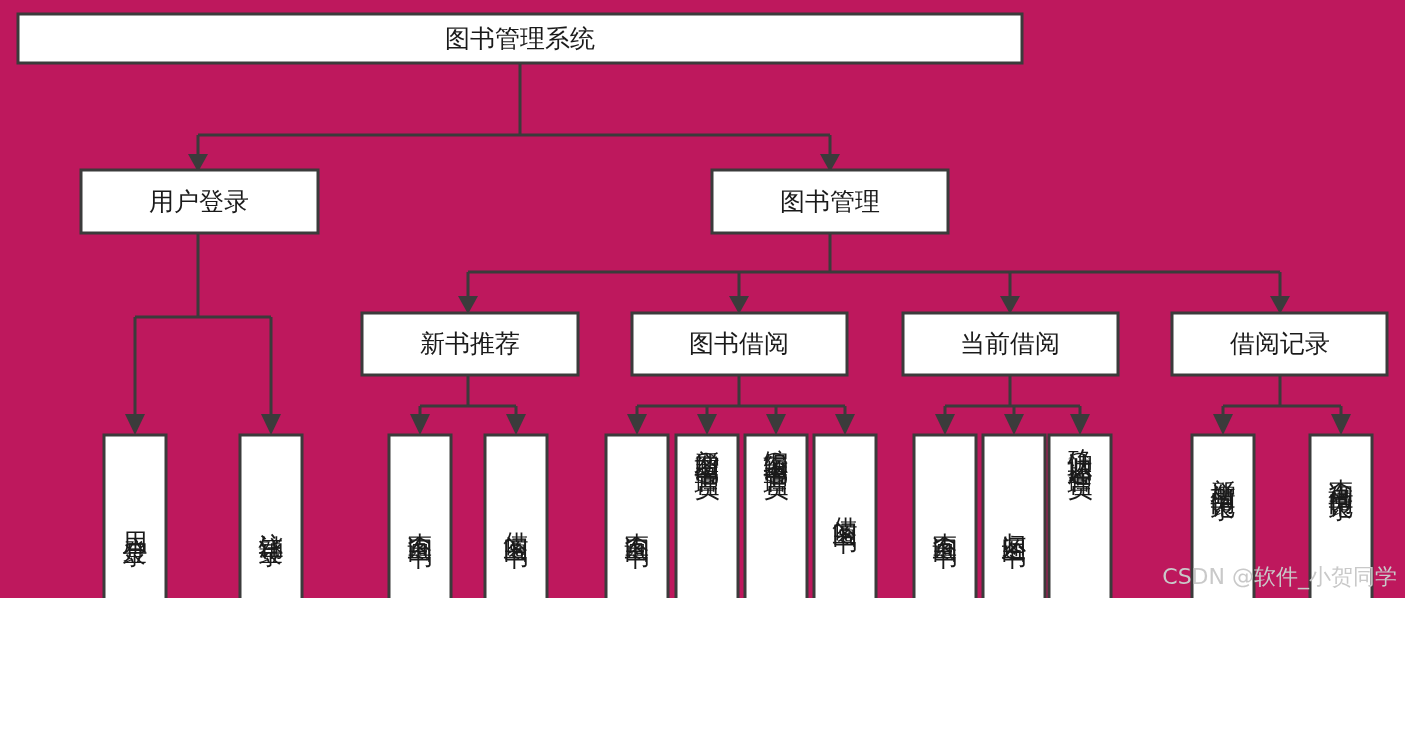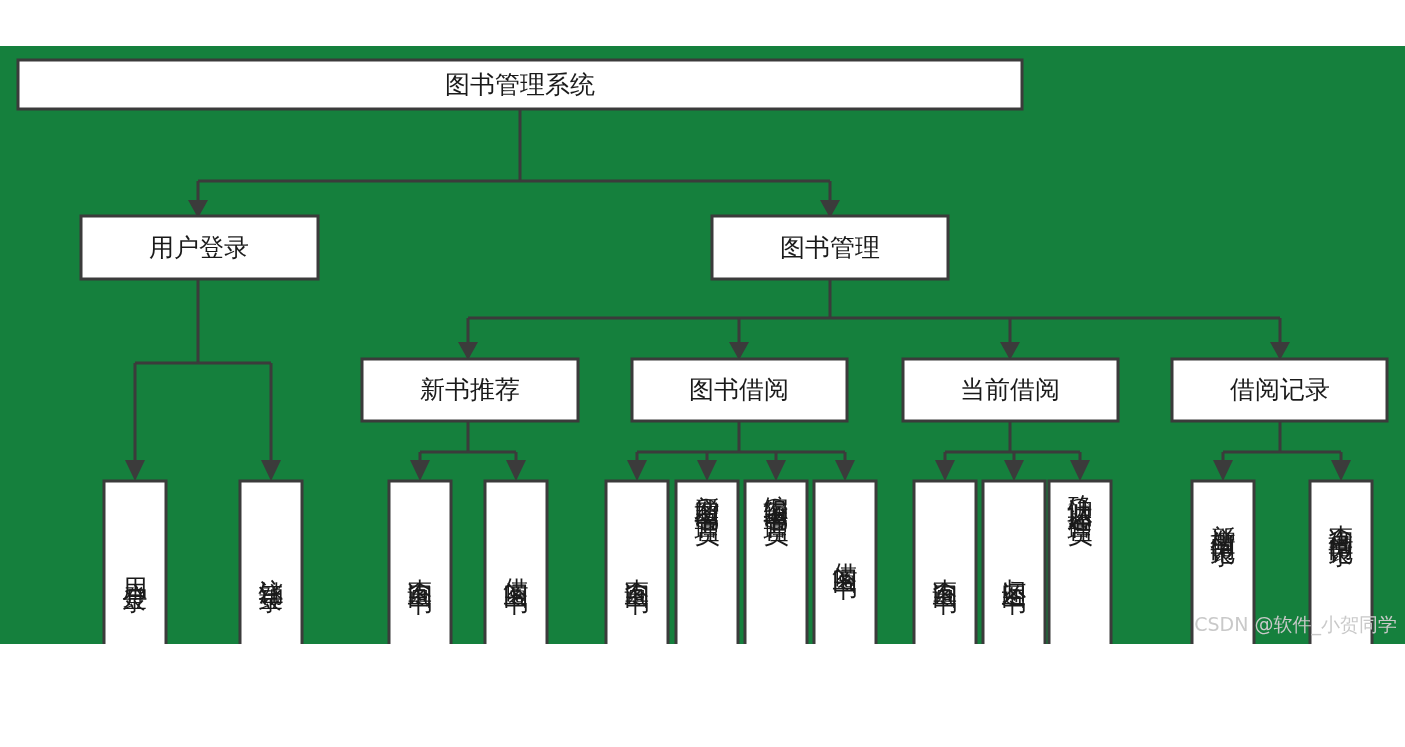--- a/index.html
+++ b/index.html
@@ -7,23 +7,22 @@
     padding: 0;
     background: #ffffff;
   }
   body {
     font-family: "DejaVu Sans", "Liberation Sans", sans-serif;
   }
   #diagram-root {
     position: relative;
     width: 1405px;
     height: 598px;
-    background: #15803d;
+    background: #be185d;
     overflow: hidden;
-    margin-top: 46px;
   }
   svg.diagram-canvas {
     position: absolute;
     left: 0;
     top: 0;
     width: 1405px;
     height: 747px;
   }
   .node-box {
     fill: #ffffff;
@@ -53,21 +52,21 @@
   }
   .arrow-head {
     fill: #3b3b3b;
     stroke: none;
   }
   .watermark {
     position: absolute;
     right: 8px;
     bottom: 6px;
     font-family: "DejaVu Sans", "Liberation Sans", sans-serif;
-    font-size: 19px;
+    font-size: 22px;
     color: #c9c9c9;
     white-space: nowrap;
     user-select: none;
   }
 </style>
 </head>
 <body>
 
 <div id="diagram-root">
 

